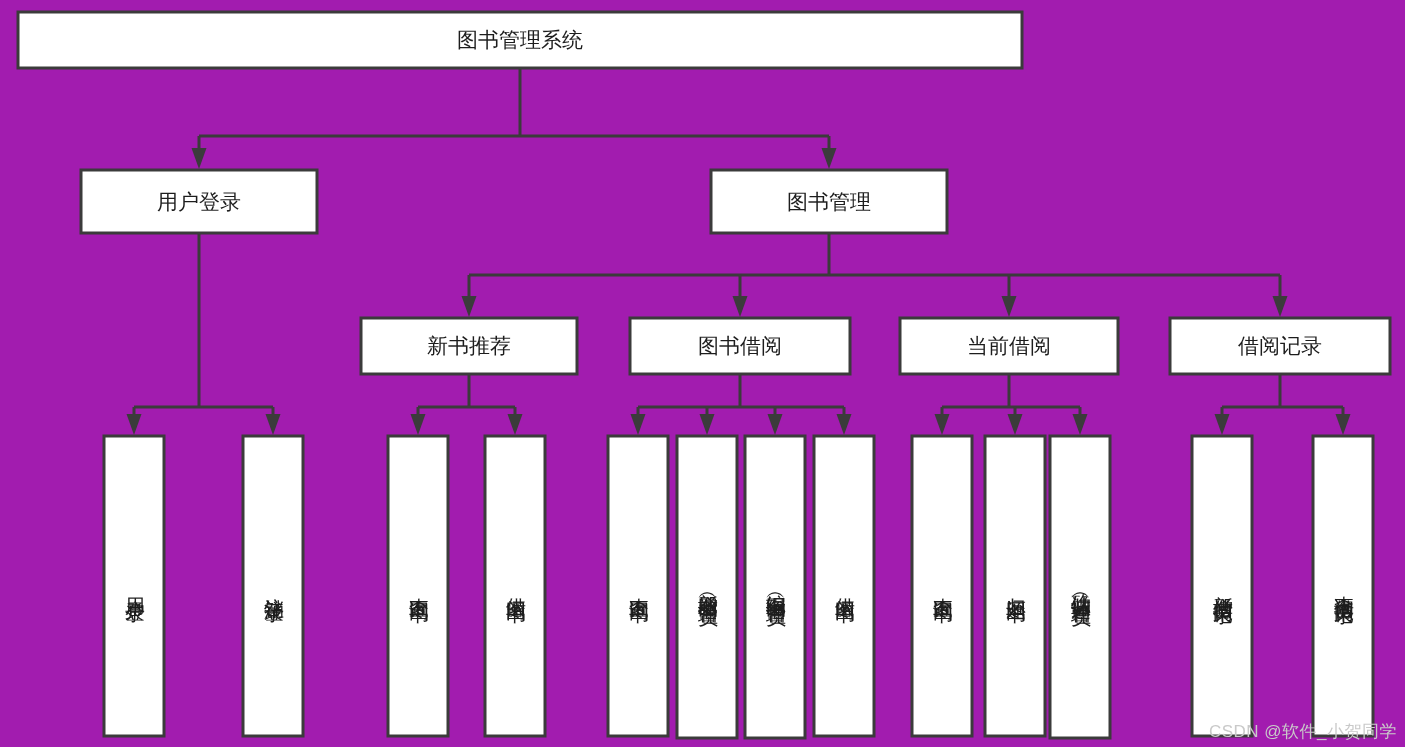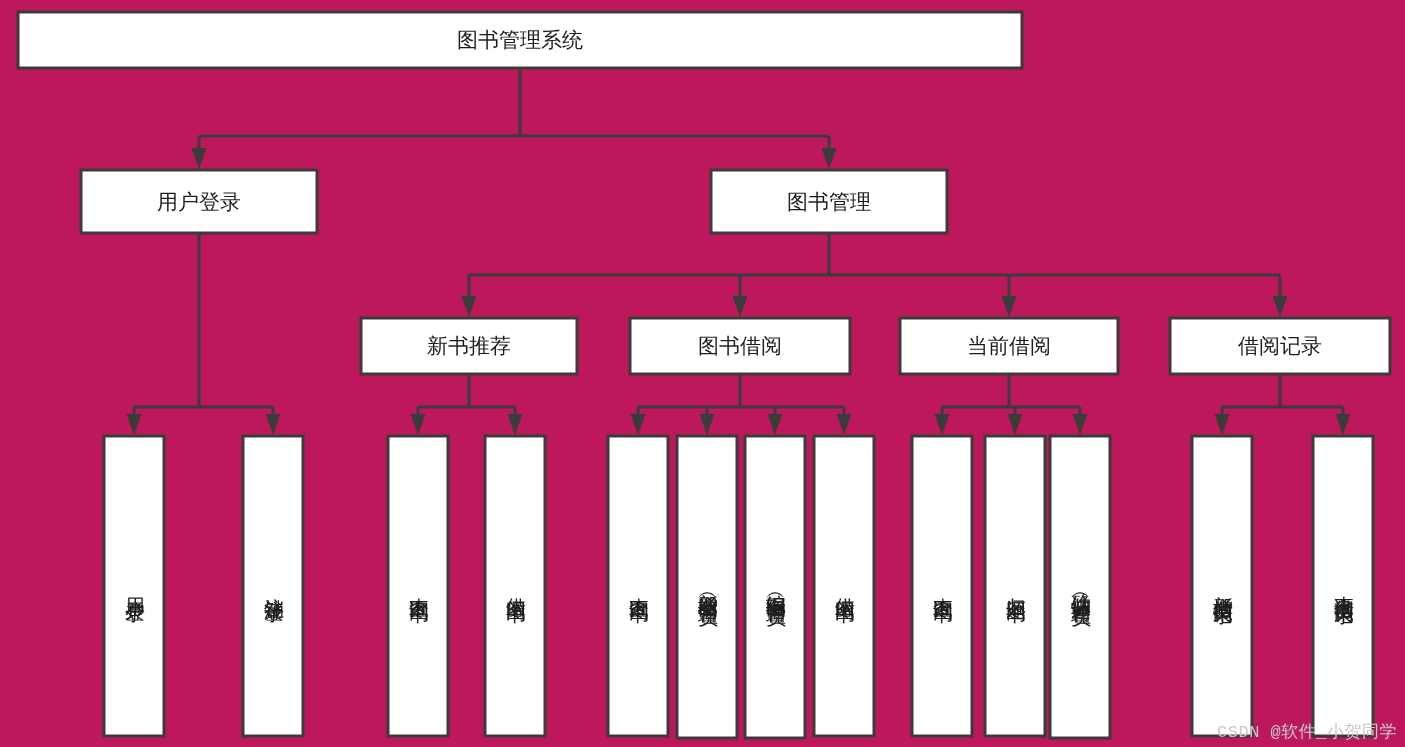--- a/index.html
+++ b/index.html
@@ -1,20 +1,20 @@
 <!DOCTYPE html>
 <html><head>
 <meta charset="utf-8">
 <style>
   html,body{margin:0;padding:0;background:#ffffff;}
   body{
     font-family:"Liberation Sans","DejaVu Sans",sans-serif;
     width:1405px;height:747px;overflow:hidden;position:relative;
   }
-  #diagram-root{position:relative;width:1405px;height:747px;background:#be185d;}
+  #diagram-root{position:relative;width:1405px;height:747px;background:#a21caf;}
   svg#diagram-svg{position:absolute;left:0;top:0;width:1405px;height:747px;display:block;}
   .node-box{fill:#ffffff;stroke:#3b3b3b;stroke-width:3;}
   .node-box.leaf{stroke-width:3;}
   .connector{stroke:#3b3b3b;stroke-width:3;fill:none;}
   .arrow-head{fill:#3b3b3b;stroke:none;}
   .node-label{
     fill:#1d1d1d;
     font-family:"DejaVu Sans","Liberation Sans",sans-serif;
     font-size:21px;
     text-anchor:middle;
@@ -24,21 +24,21 @@
     font-size:20px;
     writing-mode:vertical-rl;
     text-orientation:upright;
     letter-spacing:2px;
   }
   .watermark{
     position:absolute;
     right:8px;bottom:4px;
     color:#c9c9c9;
     font-size:17px;
-    font-family:Liberation Mono, monospace;
+    font-family:Liberation Sans, sans-serif;
     letter-spacing:0.5px;
     white-space:nowrap;
     pointer-events:none;
   }
 </style>
 </head>
 <body>
 
 <div id="diagram-root">
   <svg id="diagram-svg" viewBox="0 0 1405 747">

